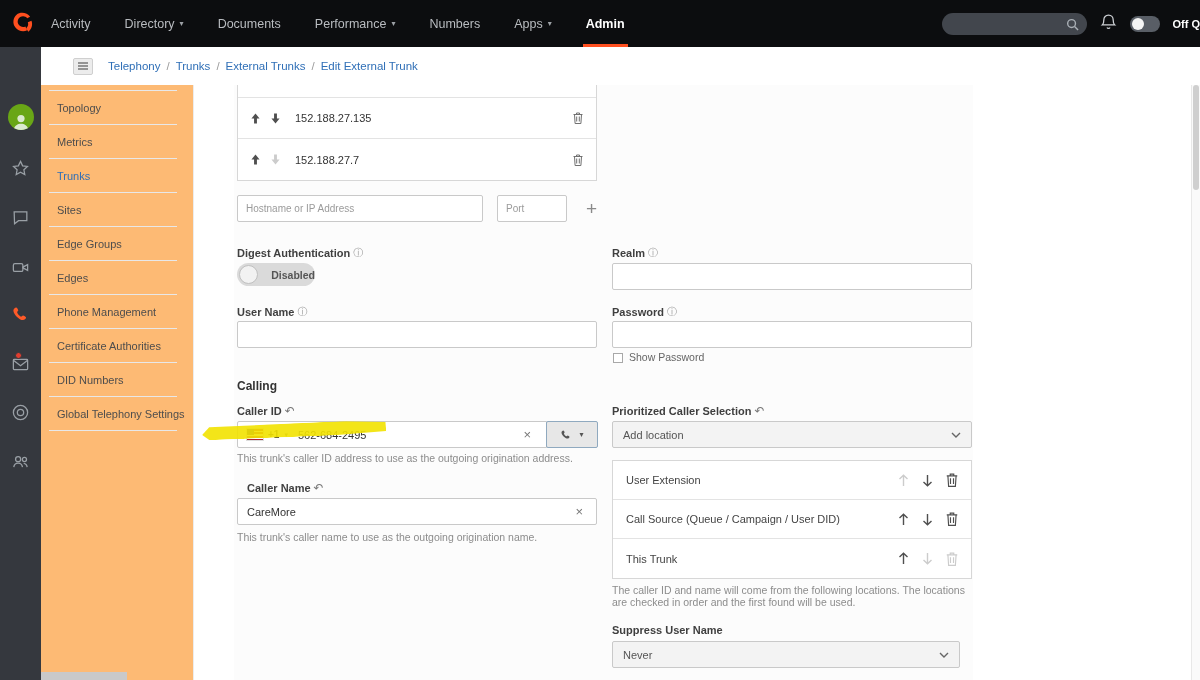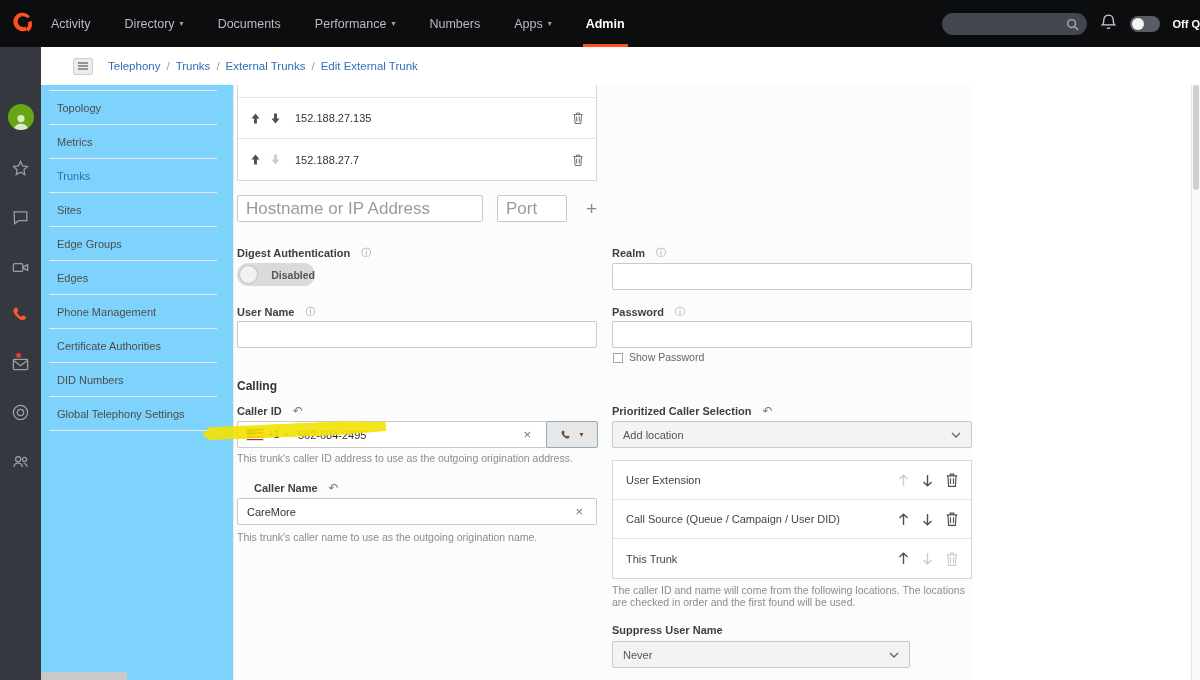--- a/index.html
+++ b/index.html
@@ -39,36 +39,36 @@
   
   .crumbbar { position:absolute; left:41px; top:47px; width:1159px; height:38px; background:#fff;
     display:flex; align-items:center; z-index:10;padding-left:20px; }
   .menu-btn { width:20px; height:17px; background:#ececec; border:1px solid #cfcfcf; border-radius:2px;
     margin-left:12px; display:flex; align-items:center; justify-content:center; cursor:pointer; }
   .crumbs { margin-left:15px; font-size:11.5px; display:flex; gap:6px; align-items:center; }
   .crumb { color:#2f6fb7; cursor:pointer; }
   .crumb-sep { color:#9a9a9a; }
 
   
-  .subnav { position:absolute; left:41px; top:85px; width:193px; height:595px; background:#7dd3fc;
+  .subnav { position:absolute; left:41px; top:85px; width:153px; height:595px; background:#fdba74;
     border-right:1px solid #ececec; z-index:5; }
   .subnav ul { list-style:none; margin:5px 16px 0 8px; padding:0; border-top:1px solid #e8e8e8; }
   .subnav li { height:34px; line-height:34px; padding-left:8px; font-size:11px; color:#4d4d4d;
     border-bottom:1px solid #e8e8e8; cursor:pointer; white-space:nowrap; }
   .subnav li.active { color:#2f6fb7; }
 
   
   .panel { position:absolute; left:234px; top:85px; width:739px; height:595px; background:#fcfcfc; }
 
   .fld-label { position:absolute; font-size:11px; font-weight:bold; color:#3f3f3f; display:flex;
-    align-items:center; gap:11px; z-index:6; white-space:nowrap; }
+    align-items:center; gap:3px; z-index:6; white-space:nowrap; }
   .info { color:#9a9a9a; font-size:10px; font-weight:normal; }
   .undo { color:#777; font-size:12px; font-weight:normal; cursor:pointer; }
   .tb { position:absolute; background:#fff; border:1px solid #c9c9c9; border-radius:2px; height:27px;
-    font-size:17px; color:#444; padding:11px 8px; z-index:6; outline:none; }
+    font-size:10px; color:#444; padding:11px 8px; z-index:6; outline:none; }
   .tb::placeholder { color:#9b9b9b; }
   .help { position:absolute; font-size:10.5px; color:#8c8c8c; z-index:6; }
   .selectbox { position:absolute; background:#f3f3f3; border:1px solid #c9c9c9; border-radius:2px;
     height:27px; display:flex; align-items:center; padding:0 10px; font-size:11px; color:#555;
     cursor:pointer; z-index:6; }
   .selectbox .chev { margin-left:auto; display:flex; }
 
   
   .ipbox { position:absolute; left:237px; top:85px; width:360px; background:#fff;
     border:1px solid #d7d7d7; border-top:none; z-index:6; }
@@ -379,21 +379,21 @@
     <button class="clear-x">×</button>
   </div>
   <button class="cid-btn">
     <svg width="12" height="12" viewBox="0 0 24 24" fill="#555">
         <path d="M6.6 3c.8 0 3 3.2 2.6 4-.2.5-1.4 1.2-1.4 2 0 1.6 3.6 5.6 5.2 5.6.8 0 1.5-1.2 2-1.4.8-.4 4 1.8 4 2.6 0 1.6-2.2 3.2-3.8 3.2C10.4 19 3 11.6 3 6.8 3 5.2 5 3 6.6 3z"></path>
       </svg>
     <span class="dial-caret" style="font-size:8px;color:#555">▾</span>
   </button>
   <div class="help" style="left:237px;top:452px">This trunk's caller ID address to use as the outgoing origination address.</div>
 
-  <div class="fld-label" style="left:254px;top:481px">
+  <div class="fld-label" style="left:247px;top:481px">
     <span>Caller Name</span>
       <span class="undo">↶</span>
   </div>
   <div class="cn-wrap">
     <input type="text" value="CareMore" style="">
     <button class="clear-x">×</button>
   </div>
   <div class="help" style="left:237px;top:531px">This trunk's caller name to use as the outgoing origination name.</div>
 
   <div class="fld-label" style="left:612px;top:404px">
@@ -470,21 +470,21 @@
           </button>
       </span>
     </div>
   </div>
 
   <div class="help" style="left:612px;top:584px;width:356px">The caller ID and name will come from the following locations. The locations are checked in order and the first found will be used.</div>
 
   <div class="fld-label" style="left:612px;top:624px">
     <span>Suppress User Name</span>
   </div>
-  <div class="selectbox" style="left:612px;top:641px;width:298px">
+  <div class="selectbox" style="left:612px;top:641px;width:348px">
     <span>Never</span>
     <span class="chev">
         <svg width="10" height="6" viewBox="0 0 10 6">
           <path d="M1 1l4 4 4-4" stroke="#666" fill="none" stroke-width="1.4"></path>
         </svg>
       </span>
   </div>
 
   <div class="marker"></div>
 

